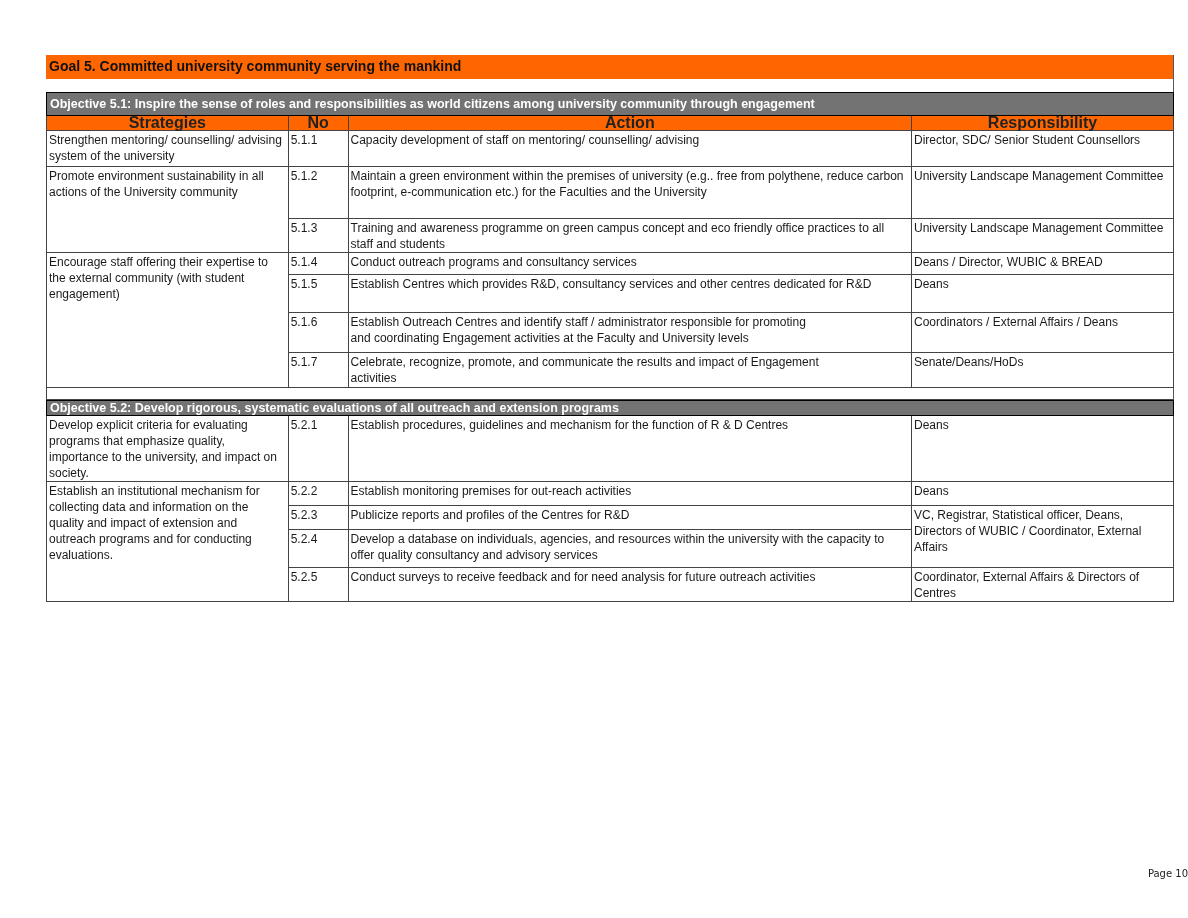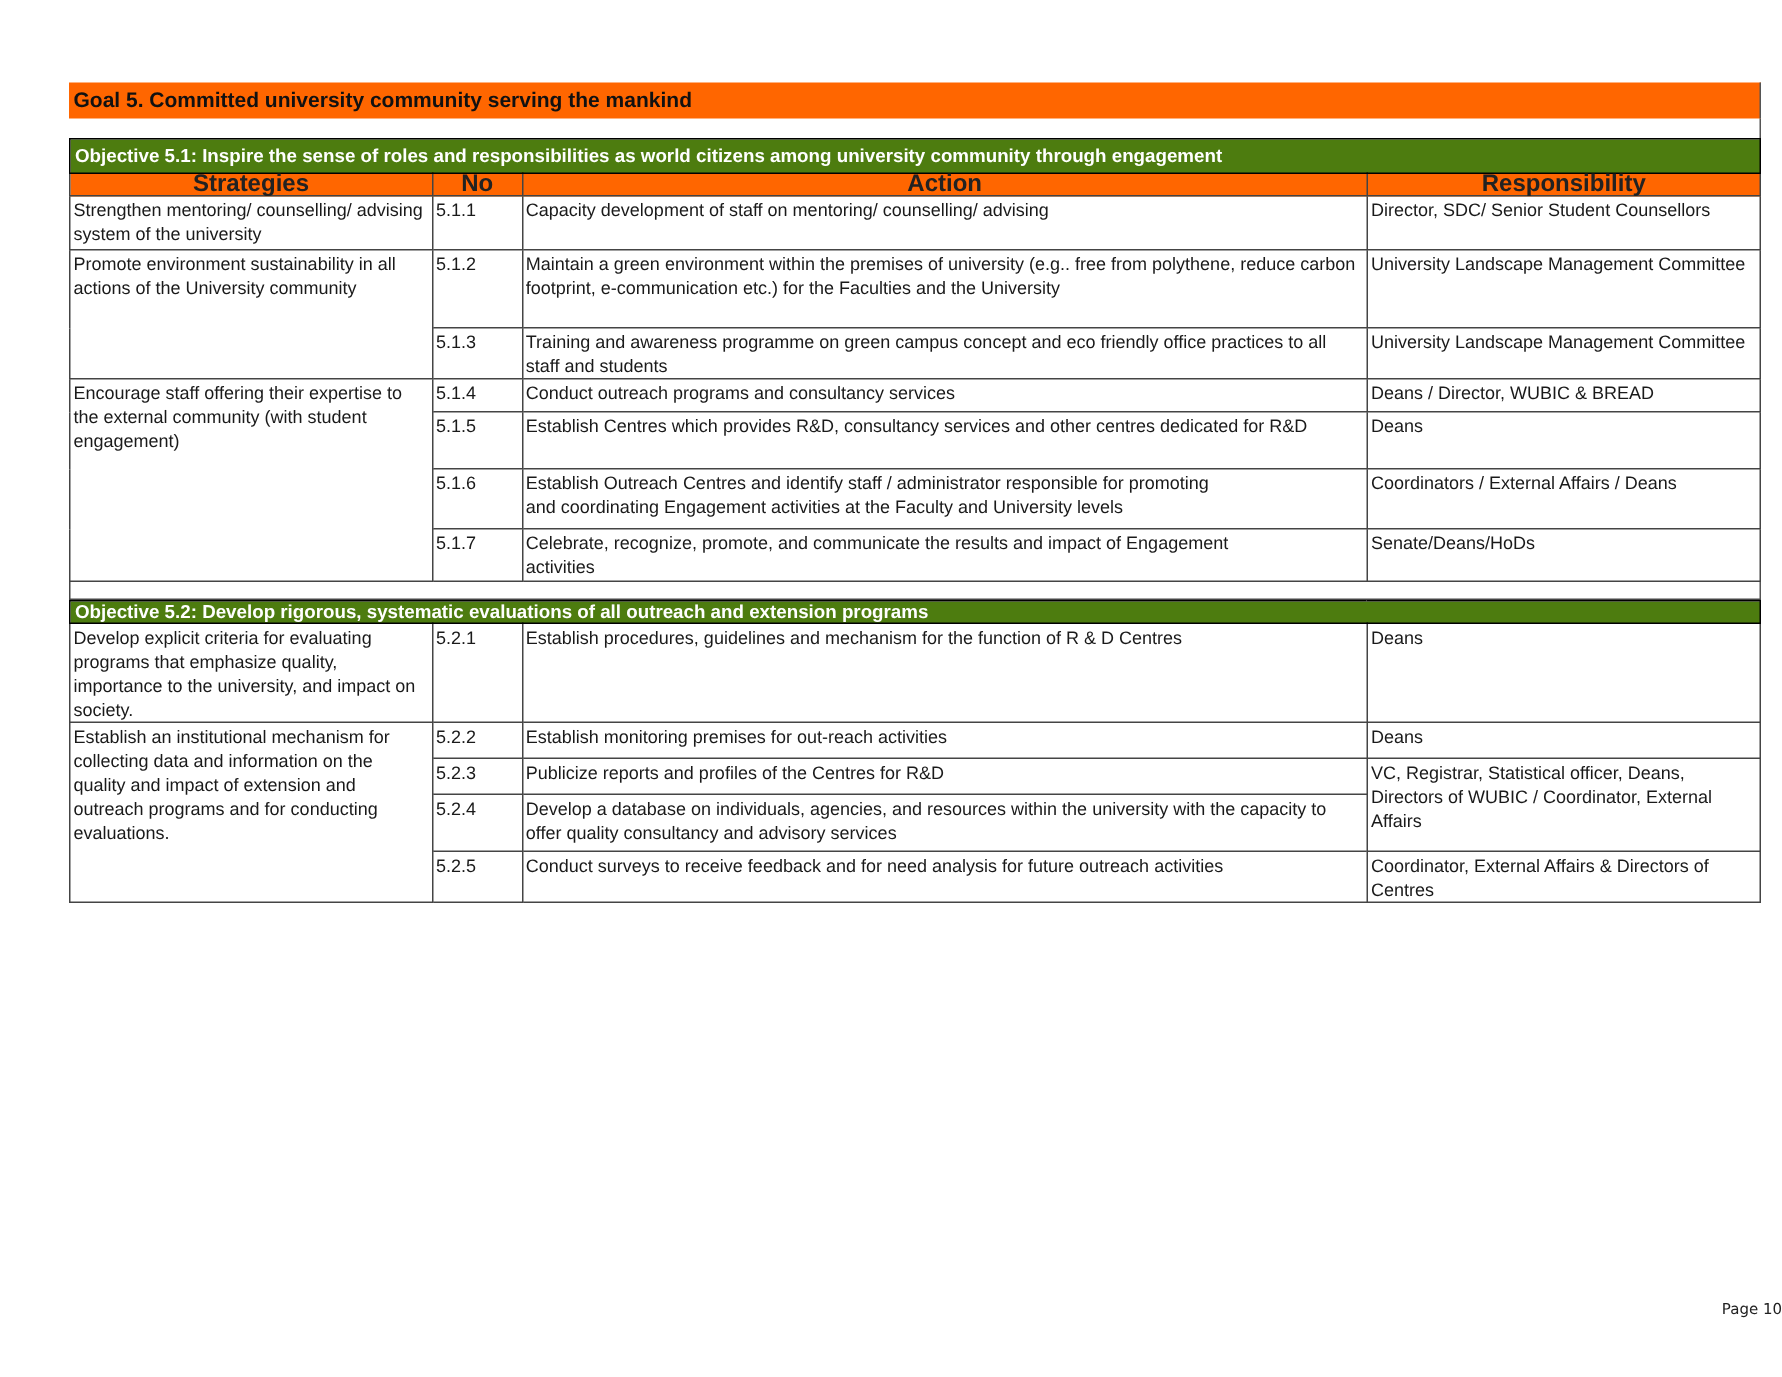--- a/index.html
+++ b/index.html
@@ -5,21 +5,21 @@
   html, body { margin: 0; padding: 0; background: #ffffff; }
   body { width: 1188px; height: 918px; position: relative; overflow: hidden;
          font-family: "Liberation Sans", sans-serif; color: #1a1a1a; }
   .sheet { position: absolute; left: 26px; top: 55px; width: 1128px; margin-left: 20px; }
   .goal-bar { background: #ff6600; height: 24px; border-right: 1px solid #555; box-sizing: border-box;
               font-weight: bold; font-size: 14px; line-height: 22px; padding-left: 3px; color: #111; }
   .gap { height: 13px; border-right: 1px solid #555; box-sizing: border-box; }
   .gap-small { height: 12px; border-left: 1px solid #444; border-right: 1px solid #555; border-bottom: 1px solid #444; box-sizing: border-box; }
   table { border-collapse: collapse; width: 1128px; table-layout: fixed; font-size: 12px; }
   td, th { border: 1px solid #444; vertical-align: top; padding: 1px 2px 0 2px; line-height: 16px; }
-  .obj-row td { background: #4d7c0f; color: #fff; font-weight: bold; font-size: 12.5px; padding: 2px 3px; line-height: 18px; border-color: #000; }
+  .obj-row td { background: #737373; color: #fff; font-weight: bold; font-size: 12.5px; padding: 2px 3px; line-height: 18px; border-color: #000; }
   .obj-row-2 td { line-height: 14px; padding: 0 3px; }
   .hdr th { background: #ff6600; color: #222; font-weight: bold; font-size: 16px; text-align: center; line-height: 14px; padding: 0; }
   .c-strat { width: 238px; }
   .c-no { width: 59px; }
   .c-act { width: 555px; }
   .c-resp { width: 258px; }
   .footer { position: absolute; top: 868px; left: 0; width: 1188px; text-align: right;
             font-family: "DejaVu Sans", sans-serif; font-size: 10px; color: #222; }
 </style>
 </head>

